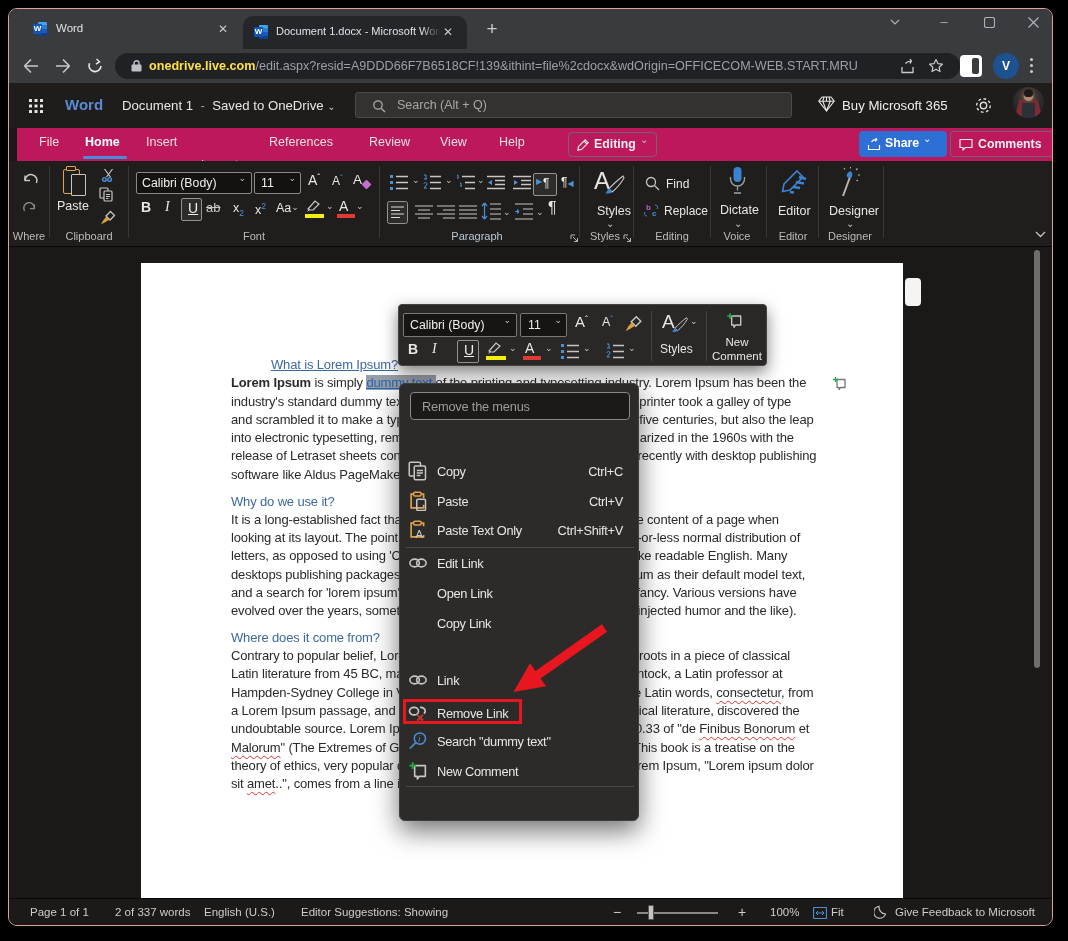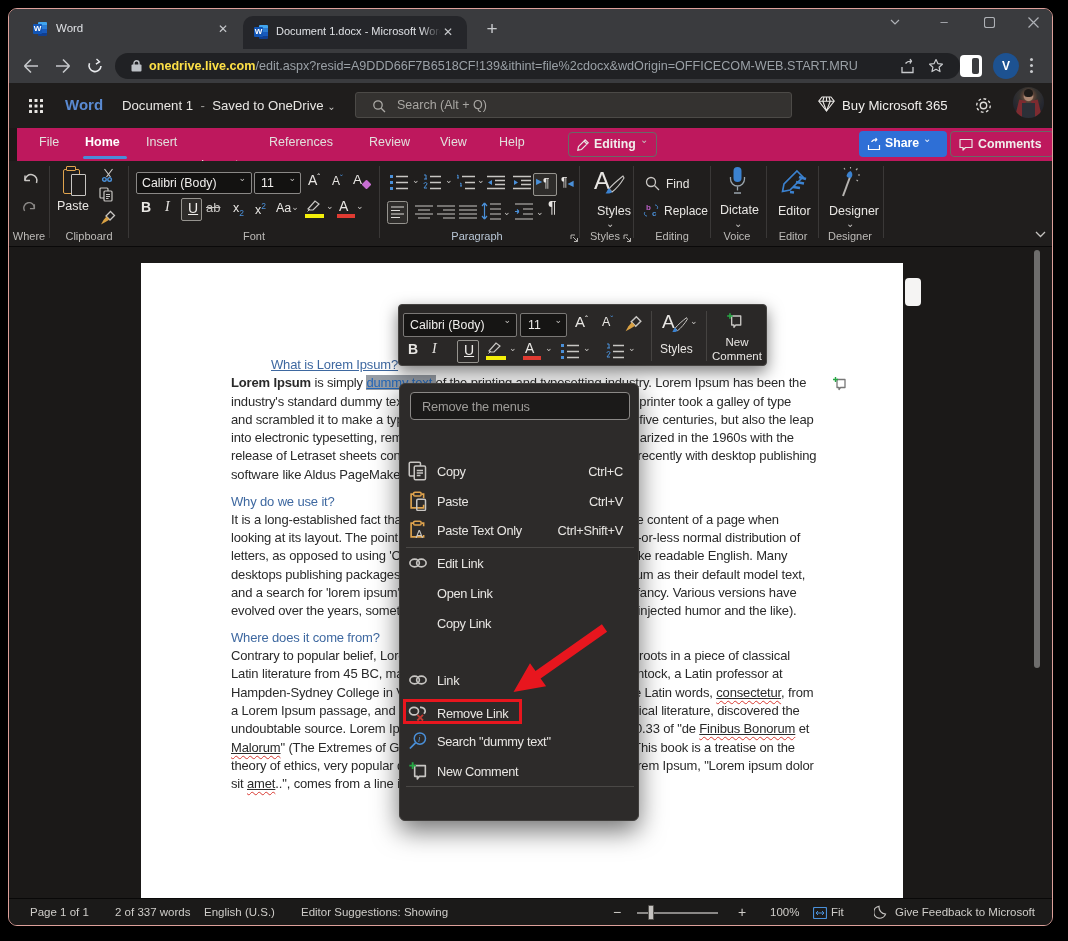--- a/index.html
+++ b/index.html
@@ -26,21 +26,21 @@
   
   #canvas{position:absolute;left:0;top:238px;width:100%;height:651px;background:#1b1918;}
   #page{position:absolute;left:132px;top:16px;width:762px;height:635px;background:#fff;}
   #statusbar{position:absolute;left:0;top:889px;width:100%;height:29px;background:#1b1a19;border-top:1px solid #090808;font-size:11.5px;color:#cfcdc9;}
   .st{position:absolute;top:7px;white-space:nowrap;}
   
   .doc{position:absolute;white-space:nowrap;font-size:13px;letter-spacing:-0.15px;line-height:18.3px;color:#2a2a2a;}
   .dochead{position:absolute;white-space:nowrap;font-size:13px;letter-spacing:-0.15px;color:#3e68a0;}
   .lnk{color:#2467b8;text-decoration:underline;}
   .sq{text-decoration:underline wavy #d83931;text-decoration-thickness:1px;text-underline-offset:3px;}
-  .usq{text-decoration:underline;}
+  .usq{}
   .sel{background:#989ea6;}
   
   #minibar{position:absolute;left:389px;top:295px;width:369px;height:62px;background:#2a2827;border:1px solid #454341;border-radius:4px;box-shadow:0 6px 16px rgba(0,0,0,.5);}
   
   #ctxmenu{position:absolute;left:390px;top:374px;width:240px;height:438px;background:#2d2b2a;border:1px solid #403e3c;border-radius:6px;box-shadow:0 10px 26px rgba(0,0,0,.55);}
   .mi{position:absolute;left:0;width:100%;height:29px;}
   .mi .lbl{position:absolute;left:37px;top:50%;transform:translateY(-50%);font-size:12.8px;letter-spacing:-0.3px;color:#e8e6e3;}
   .mi .sc{position:absolute;right:15px;top:50%;transform:translateY(-50%);font-size:12.8px;letter-spacing:-0.3px;color:#e8e6e3;}
   .mi .ic{position:absolute;left:8px;top:50%;transform:translateY(-50%);width:20px;height:20px;}
   .msep{position:absolute;left:6px;width:228px;height:1px;background:#4a4846;}

